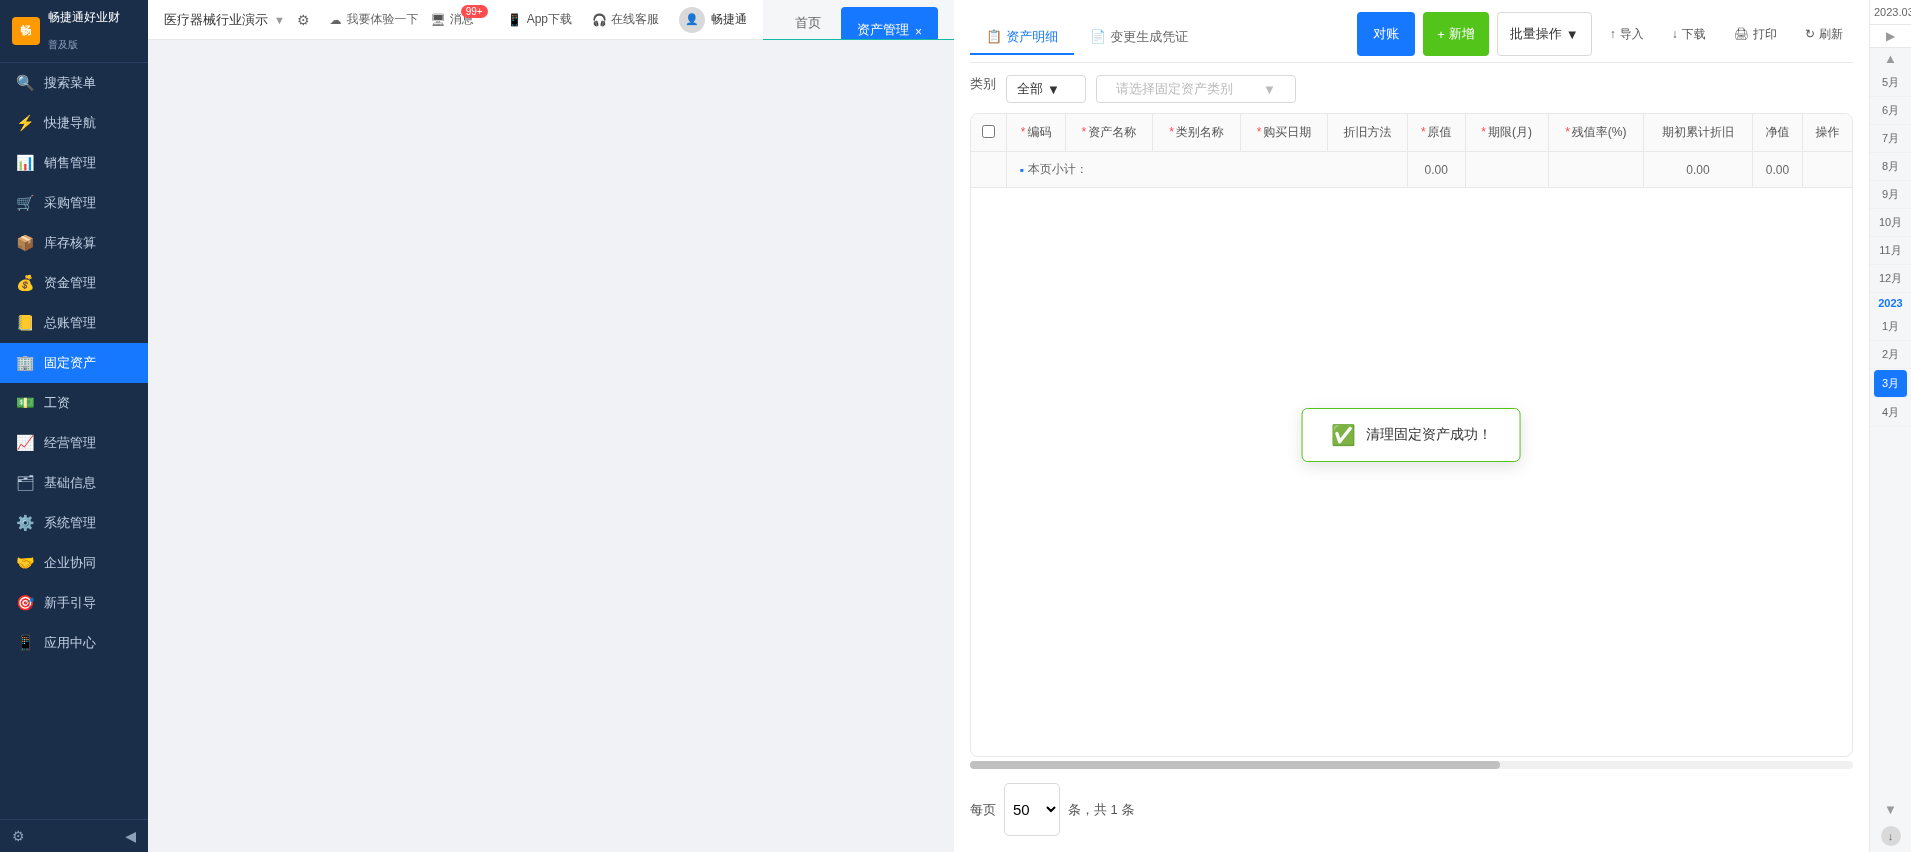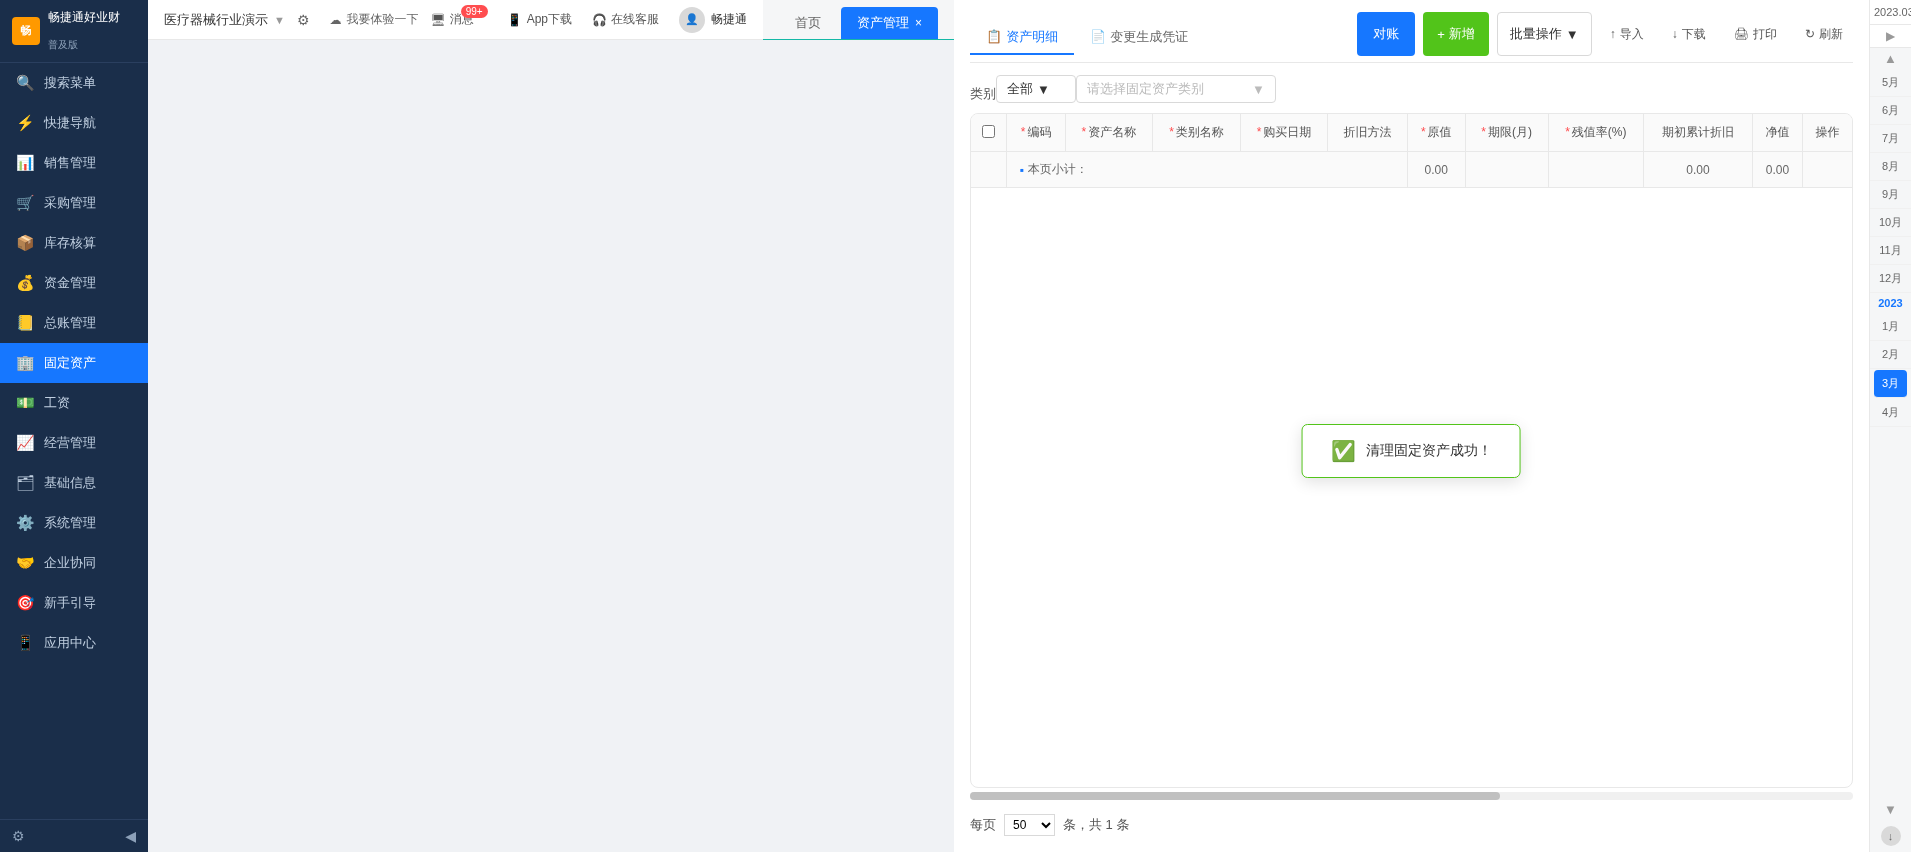--- a/index.html
+++ b/index.html
@@ -160,21 +160,21 @@
     .tab {
       height: 32px;
       padding: 0 16px;
       display: flex; align-items: center;
       font-size: 13px;
       cursor: pointer;
       border-radius: 4px 4px 0 0;
       gap: 6px;
     }
     .tab.inactive { color: #666; background: transparent; }
-    .tab.active { background: #1677ff; color: #fff; }
+    .tab.active { background: #1677ff; color: #fff; align-items: flex-end; }
     .tab-close { font-size: 12px; cursor: pointer; }
 
     
     .content-area {
       flex: 1;
       display: flex;
       overflow: hidden;
       background: #fff;
     }
     .content-main {
@@ -243,40 +243,40 @@
       padding: 5px 10px;
       border-radius: 4px;
       font-size: 12px;
       cursor: pointer;
       display: flex; align-items: center; gap: 4px;
     }
 
     
     .filter-row {
       display: flex;
-      align-items: flex-end;
-      gap: 0;
+      align-items: flex-start;
+      gap: 10px;
       margin-bottom: 10px;
     }
     .filter-label { color: #555; font-size: 13px; }
     .filter-select {
       display: flex; align-items: center; gap: 4px;
       border: 1px solid #d9d9d9;
       border-radius: 4px;
       padding: 4px 10px;
       font-size: 13px;
       color: #333;
       background: #fff;
       cursor: pointer;
       min-width: 80px;
     }
     .filter-select-placeholder {
       border: 1px solid #d9d9d9;
       border-radius: 4px;
-      padding: 4px 10px;
+      padding: 4px 19px;
       font-size: 13px;
       color: #bbb;
       background: #fff;
       min-width: 200px;
       display: flex; align-items: center; justify-content: space-between;
       cursor: pointer;
     }
 
     
     .table-container {
@@ -347,23 +347,23 @@
       display: flex;
       align-items: center;
       gap: 8px;
       padding: 10px 0 4px 0;
       font-size: 13px;
       color: #555;
       flex-shrink: 0;
     }
     .pagination-select {
       border: 1px solid #d9d9d9;
-      border-radius: 0;
-      padding: 2px 4px;
-      font-size: 12px;
+      border-radius: 5px;
+      padding: 16px 4px;
+      font-size: 15px;
       background: #fff;
     }
 
     
     .right-panel {
       width: 42px;
       background: #f5f6f7;
       border-left: 1px solid #e8e8e8;
       display: flex;
       flex-direction: column;

